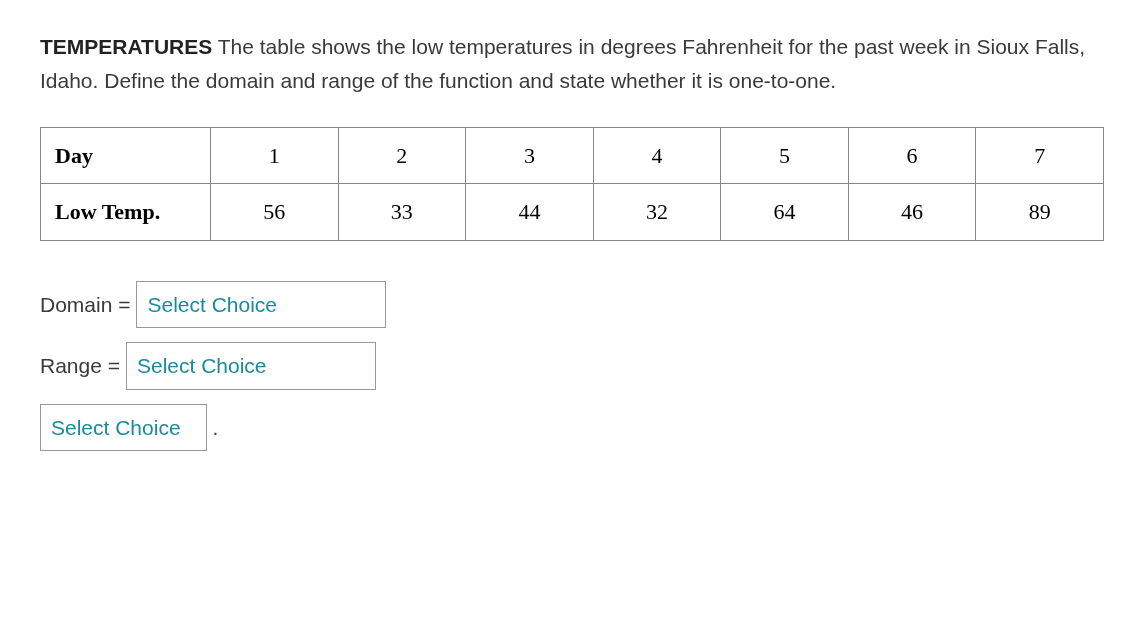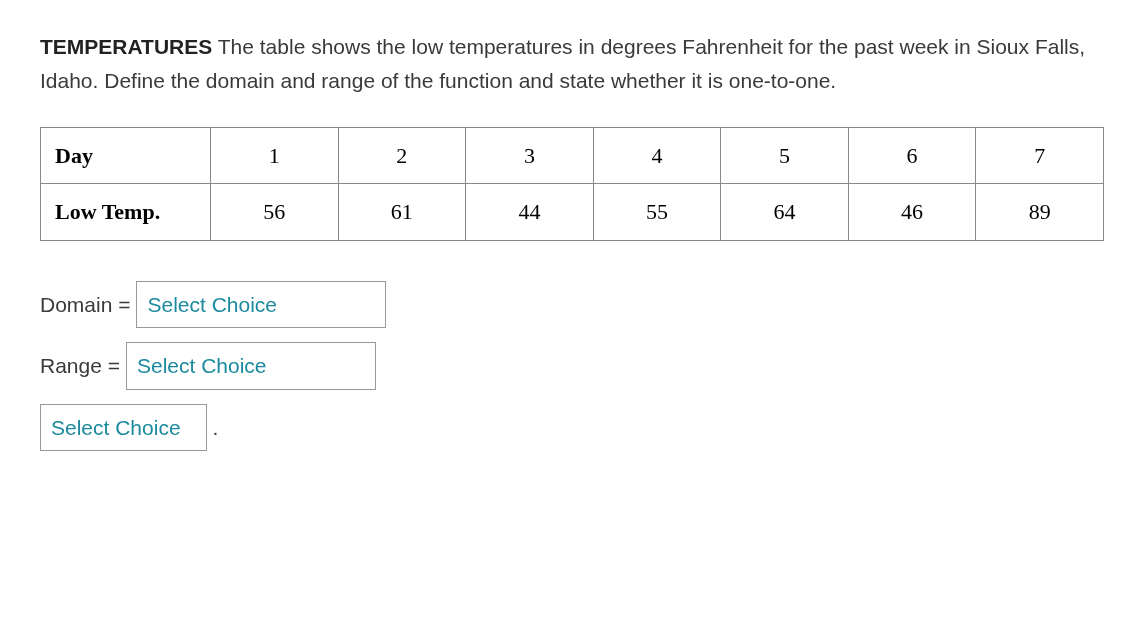--- a/index.html
+++ b/index.html
@@ -81,23 +81,23 @@
     <td>2</td>
     <td>3</td>
     <td>4</td>
     <td>5</td>
     <td>6</td>
     <td>7</td>
   </tr>
   <tr>
     <td>Low Temp.</td>
     <td>56</td>
-    <td>61</td>
+    <td>33</td>
     <td>44</td>
-    <td>55</td>
+    <td>32</td>
     <td>64</td>
     <td>46</td>
     <td>89</td>
   </tr>
 </tbody>
   </table>
 
 <div class="answers">
   <div class="answer-row">
     <span>Domain =</span>

